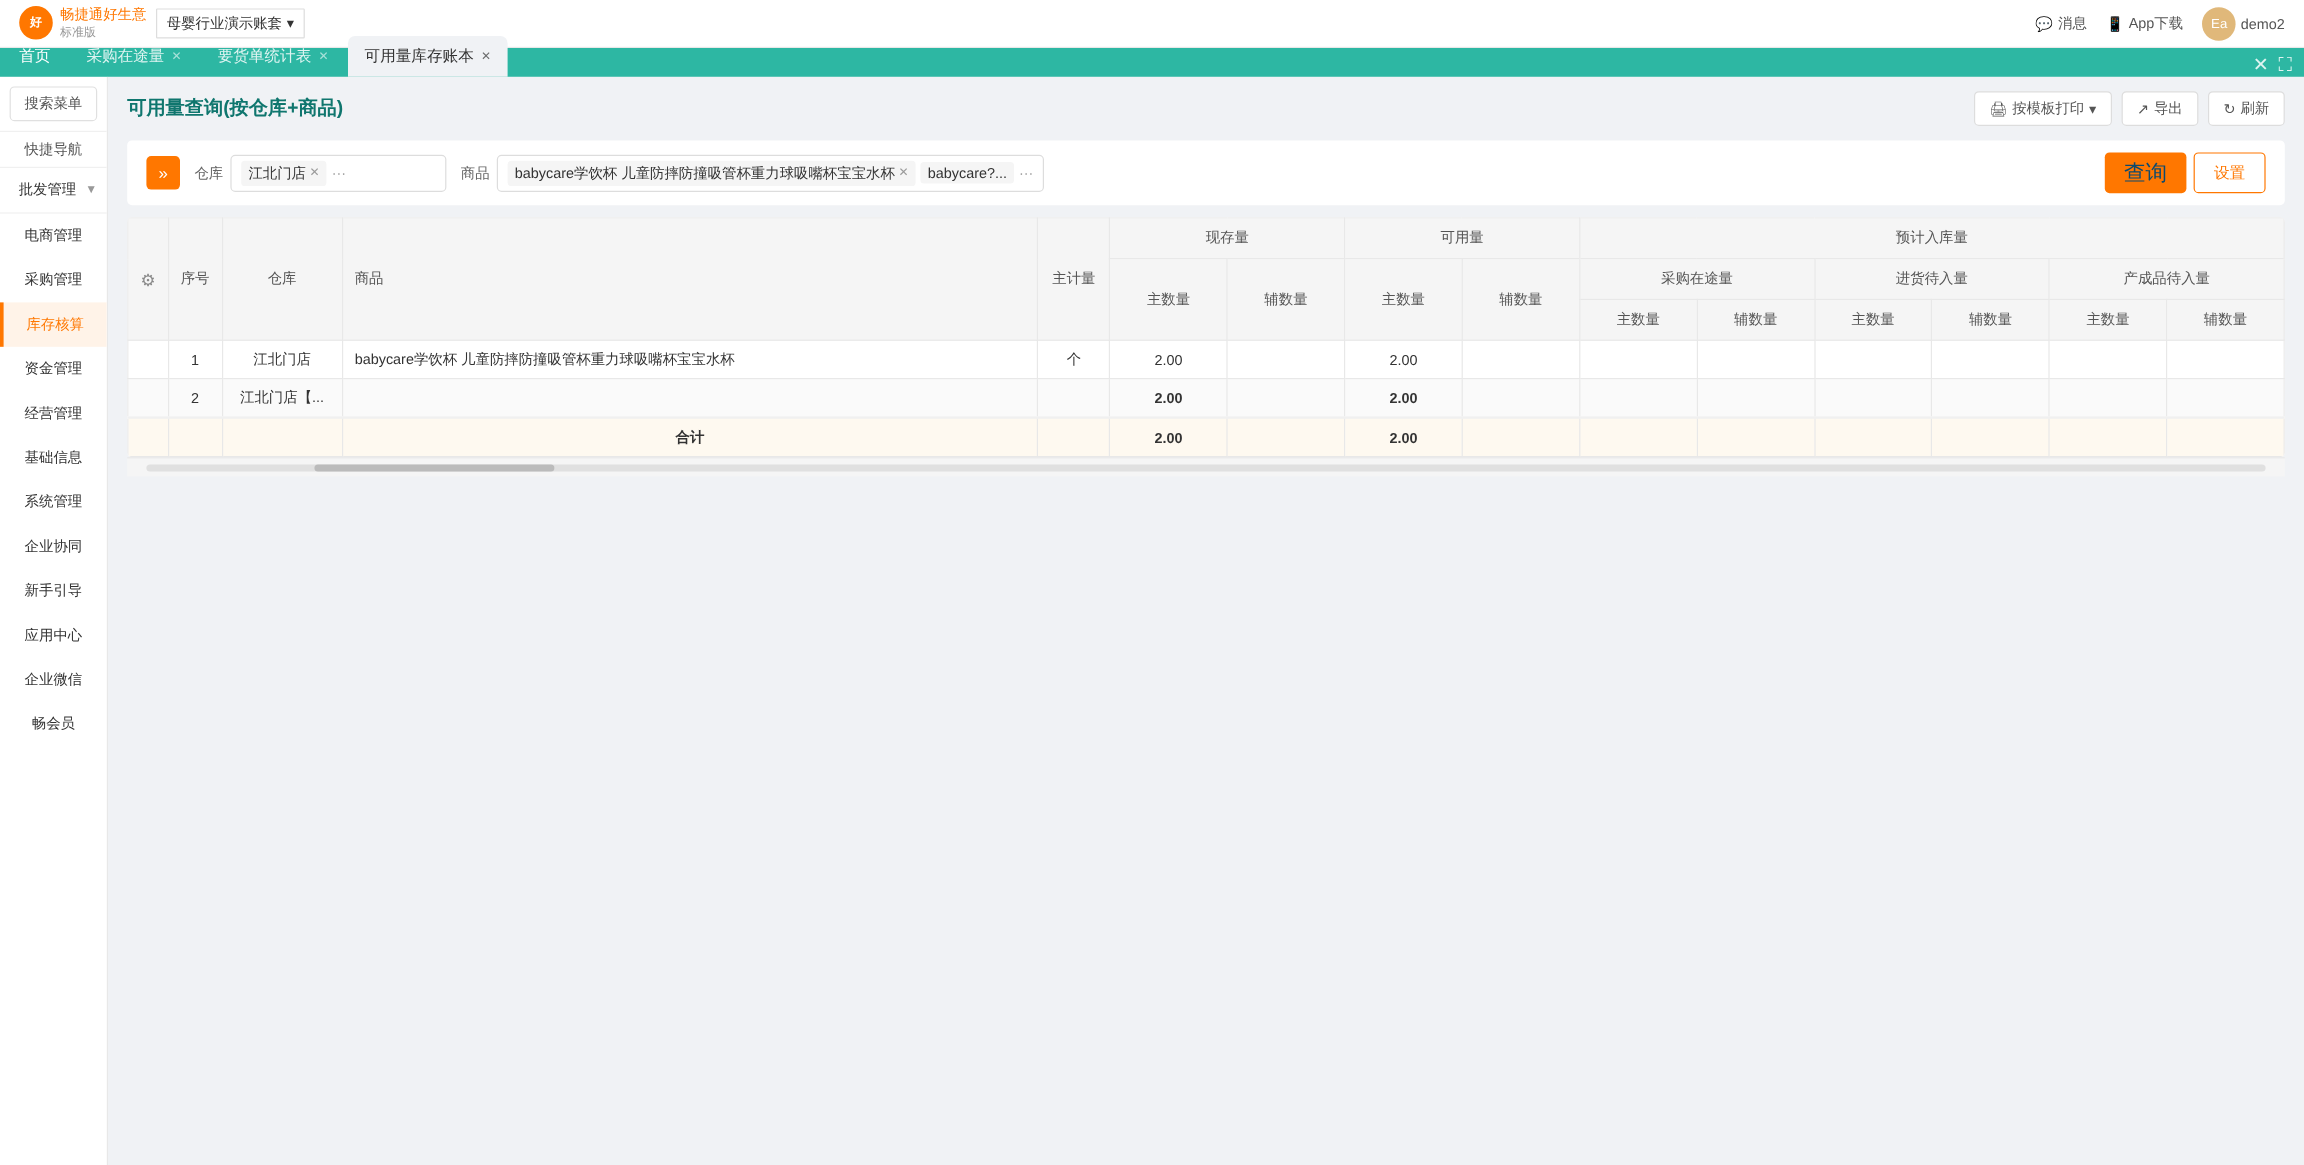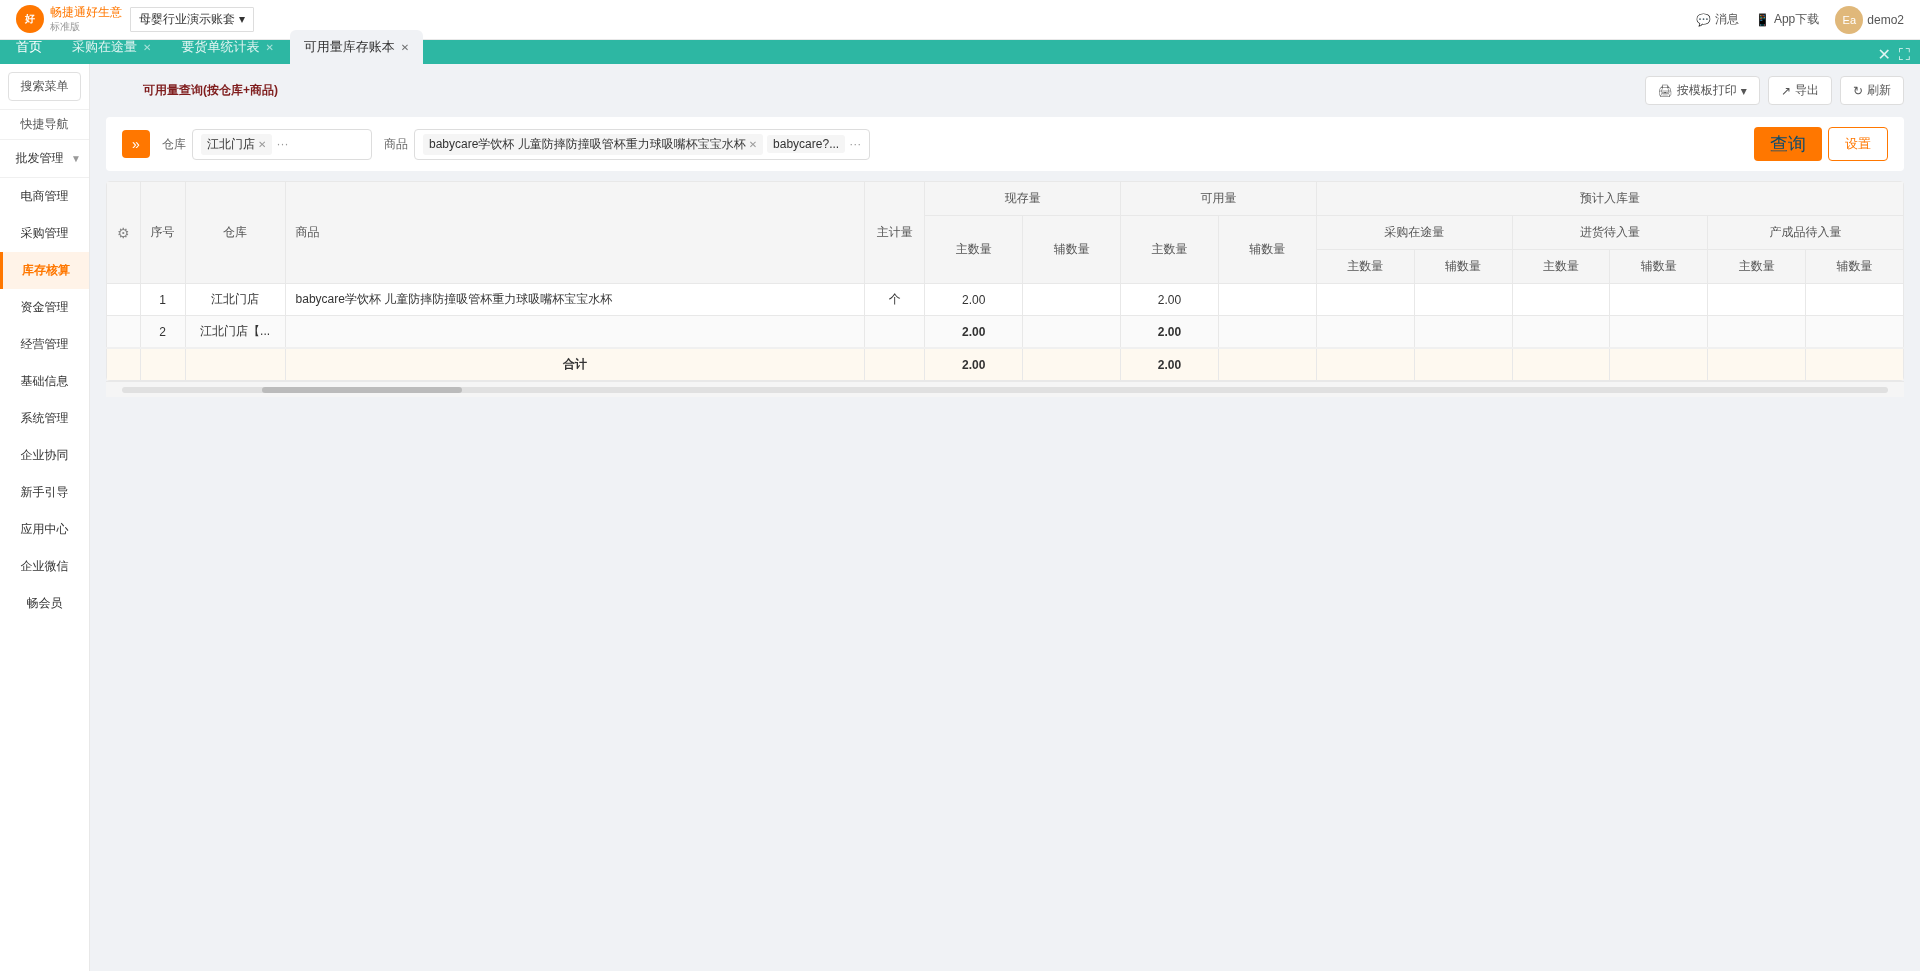--- a/index.html
+++ b/index.html
@@ -29,31 +29,31 @@
     
     .main-layout { display: flex; flex: 1; overflow: hidden; }
 
     
     .sidebar { width: 90px; background: #fff; border-right: 1px solid #e8e8e8; display: flex; flex-direction: column; overflow-y: auto; flex-shrink: 0; }
     .sidebar-search { padding: 8px; border-bottom: 1px solid #f0f0f0; }
     .sidebar-search-btn { width: 100%; background: #fff; border: 1px solid #e0e0e0; border-radius: 4px; padding: 5px 0; text-align: center; cursor: pointer; font-size: 12px; color: #555; }
     .sidebar-nav-btn { padding: 6px 8px; text-align: center; font-size: 12px; color: #555; cursor: pointer; border-bottom: 1px solid #f0f0f0; }
     .sidebar-section { border-bottom: 1px solid #f0f0f0; }
     .sidebar-item { padding: 10px 8px; text-align: center; cursor: pointer; font-size: 12px; color: #333; display: flex; align-items: center; justify-content: space-between; }
-    .sidebar-item.active { background: #fff3e8; color: #ff7700; font-weight: bold; border-left: 3px solid #ff7700; }
+    .sidebar-item.active { background: #fff3e8; color: #ff7700; font-weight: normal; border-left: 3px solid #ff7700; }
     .sidebar-item-label { flex: 1; text-align: center; }
     .sidebar-arrow { font-size: 10px; color: #999; }
 
     
     .content-area { flex: 1; overflow: hidden; display: flex; flex-direction: column; background: #f0f2f5; }
 
     
     .page-content { flex: 1; overflow: auto; padding: 12px 16px; }
     .page-header { display: flex; align-items: center; justify-content: space-between; margin-bottom: 12px; }
-    .page-title { font-size: 12px; font-weight: bold; color: #7f1d1d; margin-left: 37px; }
+    .page-title { font-size: 16px; font-weight: bold; color: #0f766e; }
     .page-actions { display: flex; align-items: center; gap: 8px; }
     .action-btn { display: flex; align-items: center; gap: 4px; padding: 5px 12px; border: 1px solid #ddd; border-radius: 4px; background: #fff; cursor: pointer; font-size: 12px; color: #555; }
 
     
     .filter-bar { background: #fff; border-radius: 4px; padding: 10px 16px; margin-bottom: 10px; display: flex; align-items: center; gap: 12px; }
     .filter-toggle { width: 28px; height: 28px; background: #ff7700; color: #fff; border: none; border-radius: 4px; cursor: pointer; display: flex; align-items: center; justify-content: center; font-size: 14px; }
     .filter-group { display: flex; align-items: center; gap: 6px; }
     .filter-label { font-size: 12px; color: #666; white-space: nowrap; }
     .filter-input { border: 1px solid #ddd; border-radius: 4px; padding: 4px 8px; font-size: 12px; background: #fff; display: flex; align-items: center; gap: 4px; min-width: 180px; }
     .filter-tag { background: #f5f5f5; border-radius: 3px; padding: 2px 6px; font-size: 12px; display: flex; align-items: center; gap: 3px; }

